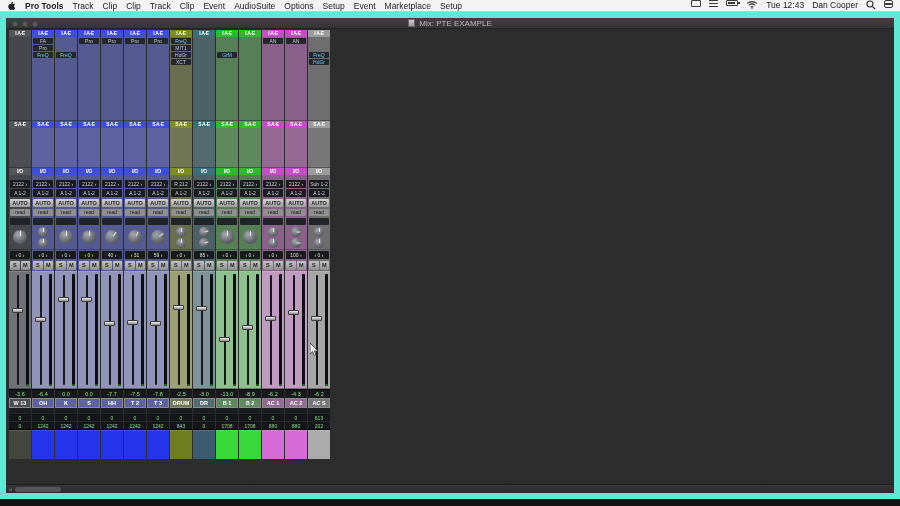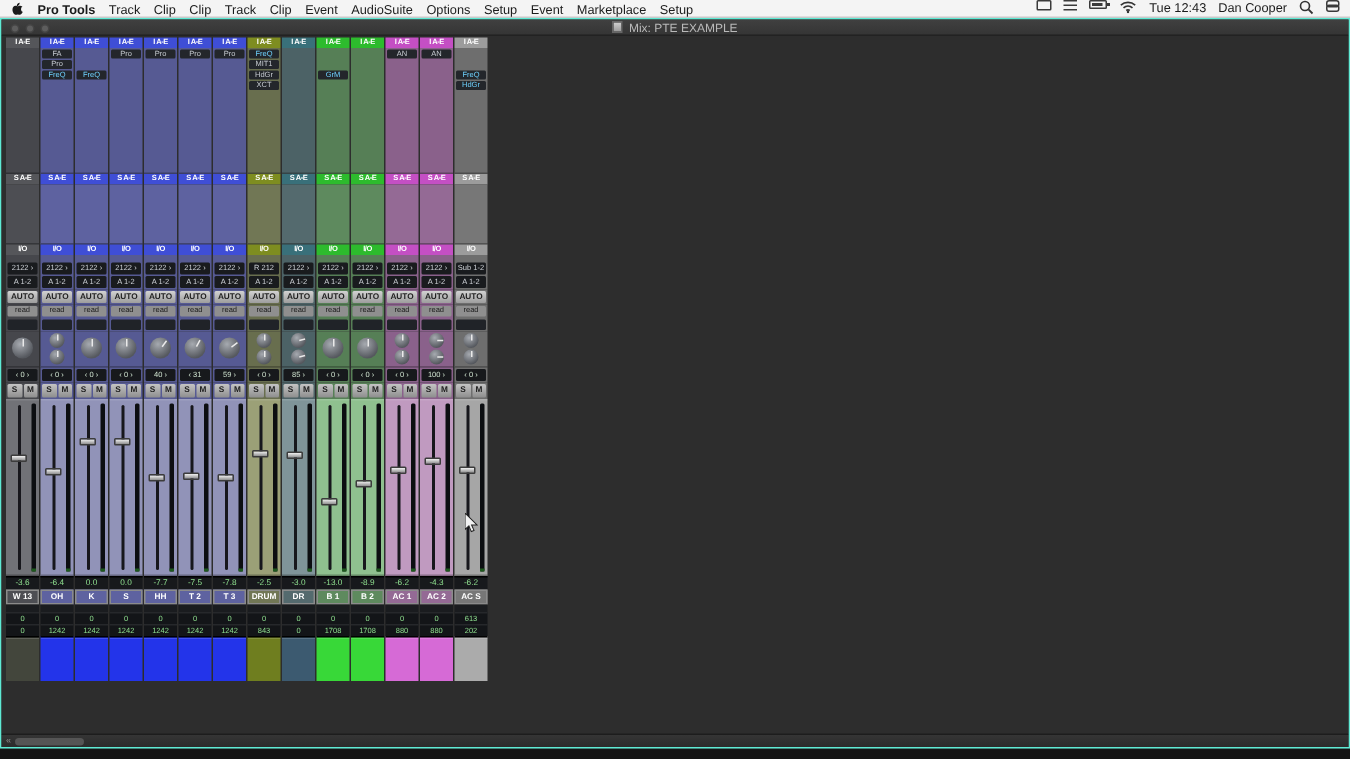--- a/index.html
+++ b/index.html
@@ -21,21 +21,21 @@
   .i-batt:before { content:''; position:absolute; left:1px; top:1px; bottom:1px; width:7px; background:#3a3a3a; }
   .i-batt:after { content:''; position:absolute; right:-3px; top:1px; width:2px; height:2px; background:#3a3a3a; }
   .i-lines { width:9px; height:7px; border-top:1.5px solid #3a3a3a; border-bottom:1.5px solid #3a3a3a; position:relative; }
   .i-lines:before { content:''; position:absolute; top:2px; left:0; right:0; height:1.5px; background:#3a3a3a; }
   .i-cc { width:9px; height:8px; position:relative; }
   .i-cc:before, .i-cc:after { content:''; position:absolute; left:0; right:0; height:3px; border:1px solid #3a3a3a; border-radius:2px; }
   .i-cc:after { bottom:0; }
 
   
   .window { position:absolute; top:12px; left:0; width:900px; height:487px; background:#303030;
-    border:1px solid #5eead4; }
+    border:6px solid #5eead4; }
   .titlebar { position:absolute; top:0; left:0; right:0; height:11px;
     background:linear-gradient(#404040,#353535); border-bottom:1px solid #222;
     display:flex; align-items:center; justify-content:center; font-size:8px; color:#b9b9b9; }
   .lights { position:absolute; left:6px; top:2.5px; display:flex; gap:4px; }
   .light { width:6px; height:6px; border-radius:50%; background:#5d5d5d; border:1px solid #444; }
   .proxyicon { display:inline-block; width:7px; height:8px; background:linear-gradient(#cfcfcf,#9a9a9a);
     border:1px solid #666; margin-right:4px; }
   .content { position:absolute; top:11px; left:0; right:0; bottom:9px; background:#2d2d2d; overflow:hidden; }
   .bottombar { position:absolute; left:0; right:0; bottom:0; height:9px;
     background:linear-gradient(#353535,#2b2b2b); border-top:1px solid #1d1d1d;

